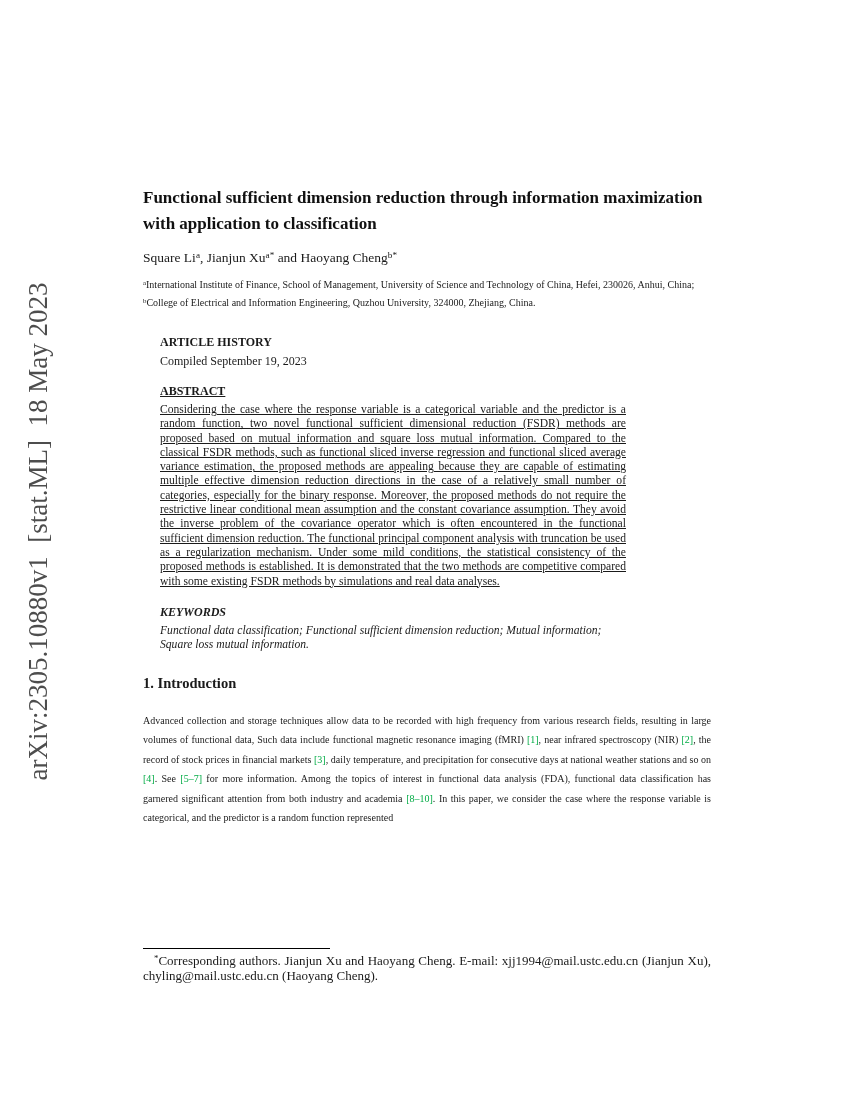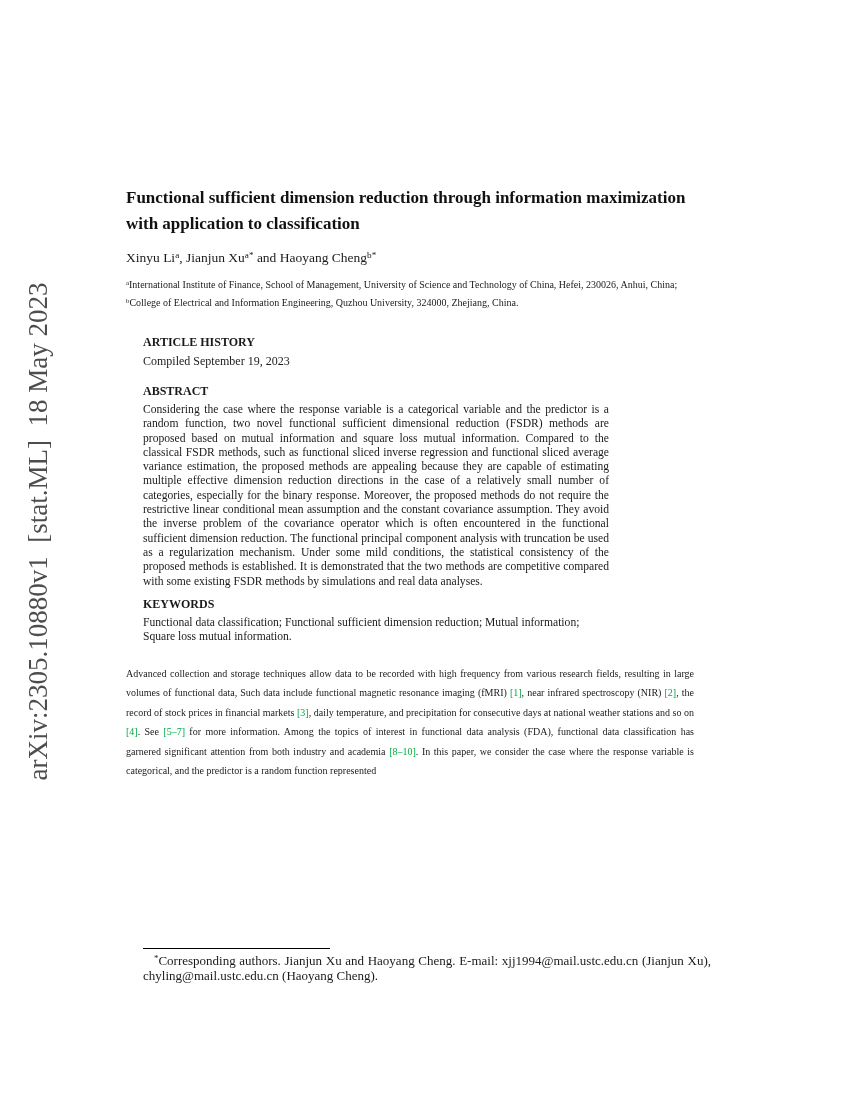--- a/index.html
+++ b/index.html
@@ -19,21 +19,21 @@
     left: -222px;
     width: 520px;
     text-align: center;
     transform: rotate(-90deg);
     font-size: 27px;
     color: var(--sidebar-gray, #4d4d4d);
     white-space: pre;
   }
   .main {
     position: absolute;
-    left: 126px;
+    left: 143px;
     top: 0;
     width: 568px;
   }
   .title {
     margin-top: 185px;
     font-size: 17px;
     font-weight: bold;
     line-height: 26px;
     color: #111;
   }
@@ -51,28 +51,28 @@
     position: relative;
     top: -0.45em;
   }
   .inner { margin-left: 17px; width: 466px; }
   .block-heading {
     font-weight: bold;
     font-size: 12px;
   }
   .article-history { margin-top: 23px; }
   .compiled { font-size: 12px; margin-top: 4px; }
-  .abstract { margin-top: 15px; }
+  .abstract { margin-top: 15px; text-decoration: underline; }
   .abstract-text {
     margin-top: 4px;
     font-size: 11.6px;
     line-height: 14.3px;
     text-align: justify;
   }
-  .keywords { margin-top: 8px; }
+  .keywords { margin-top: 16px; font-style: italic; }
   .keywords-text {
     margin-top: 4px;
     font-size: 11.6px;
     line-height: 14.5px;
   }
   .section-heading {
     margin-top: 22px;
     font-size: 14.5px;
     font-weight: bold;
   }
@@ -107,21 +107,21 @@
 <body>
 
 <div class="page">
 
   <div class="arxiv-strip">arXiv:2305.10880v1  [stat.ML]  18 May 2023</div>
 
   <div class="main">
 
     <h1 class="title">Functional sufficient dimension reduction through information maximization with application to classification</h1>
 
-    <p class="authors"><span>Xinyu Li</span><span class="sup">a</span><span>, Jianjun Xu</span><span class="sup">a*</span><span> and Haoyang Cheng</span><span class="sup">b*</span></p>
+    <p class="authors"><span>Square Li</span><span class="sup">a</span><span>, Jianjun Xu</span><span class="sup">a*</span><span> and Haoyang Cheng</span><span class="sup">b*</span></p>
 
     <div class="affiliations">
       <p><span class="sup">a</span><span>International Institute of Finance, School of Management, University of Science and Technology of China, Hefei, 230026, Anhui, China;</span></p>
       <p><span class="sup">b</span><span>College of Electrical and Information Engineering, Quzhou University, 324000, Zhejiang, China.</span></p>
     </div>
 
     <div class="inner article-history">
       <p class="block-heading">ARTICLE HISTORY</p>
       <p class="compiled">Compiled September 19, 2023</p>
     </div>
@@ -129,20 +129,21 @@
     <div class="inner abstract">
       <p class="block-heading">ABSTRACT</p>
       <p class="abstract-text">Considering the case where the response variable is a categorical variable and the predictor is a random function, two novel functional sufficient dimensional reduction (FSDR) methods are proposed based on mutual information and square loss mutual information. Compared to the classical FSDR methods, such as functional sliced inverse regression and functional sliced average variance estimation, the proposed methods are appealing because they are capable of estimating multiple effective dimension reduction directions in the case of a relatively small number of categories, especially for the binary response. Moreover, the proposed methods do not require the restrictive linear conditional mean assumption and the constant covariance assumption. They avoid the inverse problem of the covariance operator which is often encountered in the functional sufficient dimension reduction. The functional principal component analysis with truncation be used as a regularization mechanism. Under some mild conditions, the statistical consistency of the proposed methods is established. It is demonstrated that the two methods are competitive compared with some existing FSDR methods by simulations and real data analyses.</p>
     </div>
 
     <div class="inner keywords">
       <p class="block-heading">KEYWORDS</p>
       <p class="keywords-text">Functional data classification; Functional sufficient dimension reduction; Mutual information; Square loss mutual information.</p>
     </div>
 
+    <h2 class="section-heading">1. Introduction</h2>
 
     <p class="intro-paragraph"><span>Advanced collection and storage techniques allow data to be recorded with high frequency from various research fields, resulting in large volumes of functional data, Such data include functional magnetic resonance imaging (fMRI) </span><span class="cite">[1]</span><span>, near infrared spectroscopy (NIR) </span><span class="cite">[2]</span><span>, the record of stock prices in financial markets </span><span class="cite">[3]</span><span>, daily temperature, and precipitation for consecutive days at national weather stations and so on </span><span class="cite">[4]</span><span>. See </span><span class="cite">[5–7]</span><span> for more information. Among the topics of interest in functional data analysis (FDA), functional data classification has garnered significant attention from both industry and academia </span><span class="cite">[8–10]</span><span>. In this paper, we consider the case where the response variable is categorical, and the predictor is a random function represented</span></p>
 
   </div>
 
   <div class="footnote">
     <div class="footnote-rule"></div>
     <p class="footnote-text"><span class="sup">*</span><span>Corresponding authors. Jianjun Xu and Haoyang Cheng. E-mail: xjj1994@mail.ustc.edu.cn (Jianjun Xu), chyling@mail.ustc.edu.cn (Haoyang Cheng).</span></p>
   </div>
 

